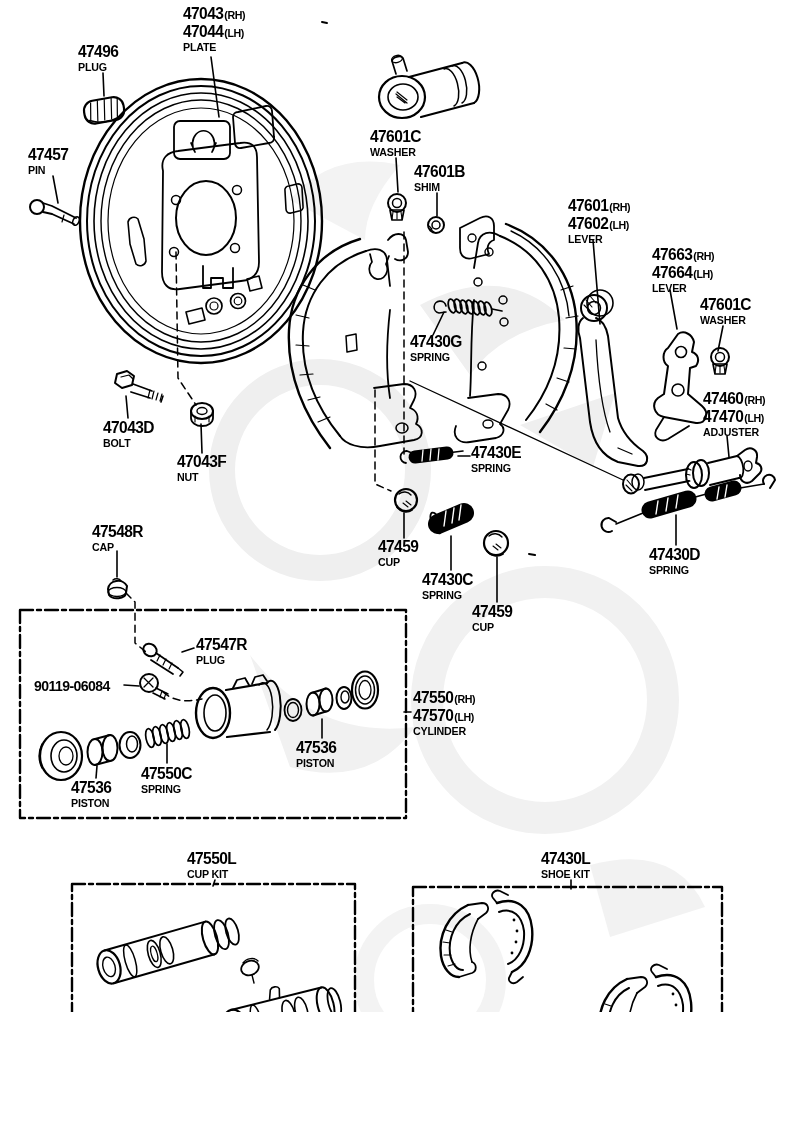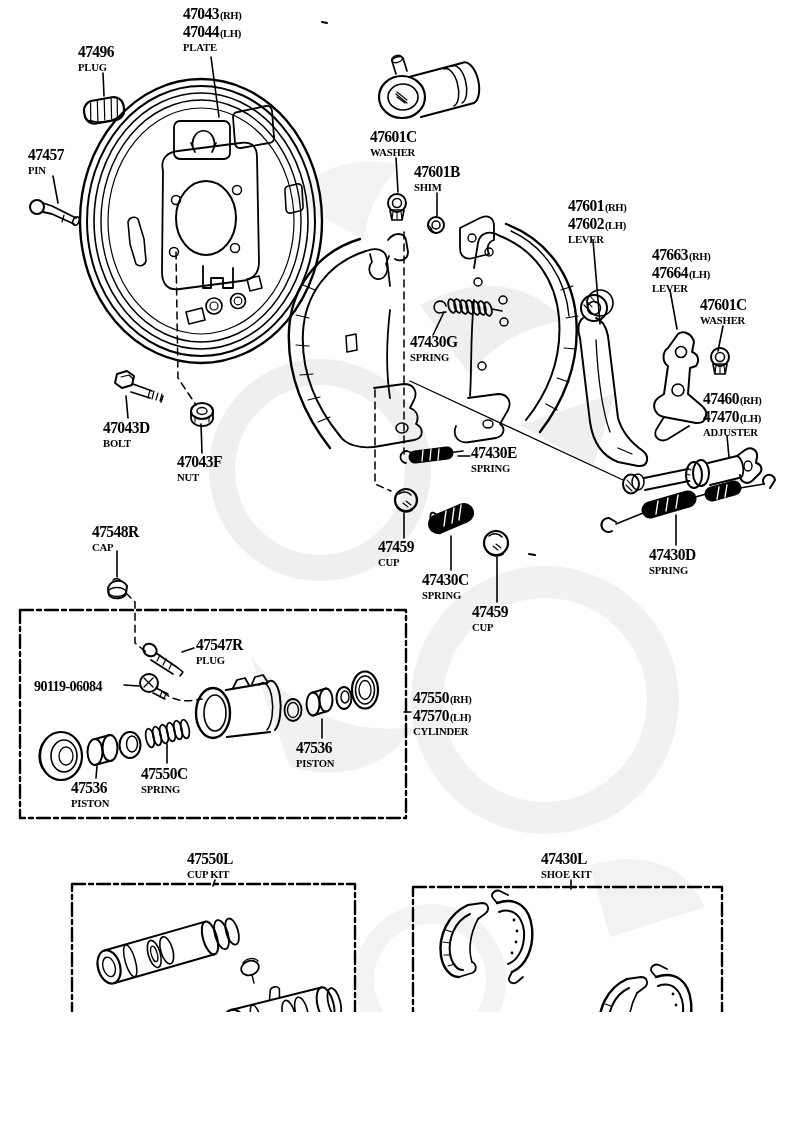--- a/index.html
+++ b/index.html
@@ -1,17 +1,17 @@
 <!DOCTYPE html>
 <html><head>
 <meta charset="utf-8">
 <style>
   html,body{margin:0;padding:0;background:#fff;}
   .canvas{position:relative;width:792px;height:1012px;background:#fff;overflow:hidden;
-          font-family:Liberation Serif, serif;}
+          font-family:Liberation Sans, sans-serif;}
   svg.art{position:absolute;left:0;top:0;}
   .lbl{position:absolute;color:#000;white-space:nowrap;transform:scaleX(.97);transform-origin:0 0;}
   .row{display:block;}
   .num{font-weight:700;font-size:16px;line-height:15px;letter-spacing:-0.6px;}
   .num-sm{font-weight:700;font-size:14.5px;line-height:14px;letter-spacing:-0.6px;}
   .suf{font-weight:700;font-size:11px;letter-spacing:-0.4px;margin-left:1px;}
   .sub{font-weight:700;font-size:11px;line-height:11px;letter-spacing:-0.2px;display:block;margin-top:1px;}
   .code{font-weight:700;font-size:14px;letter-spacing:0.2px;}
 </style>
 </head>

